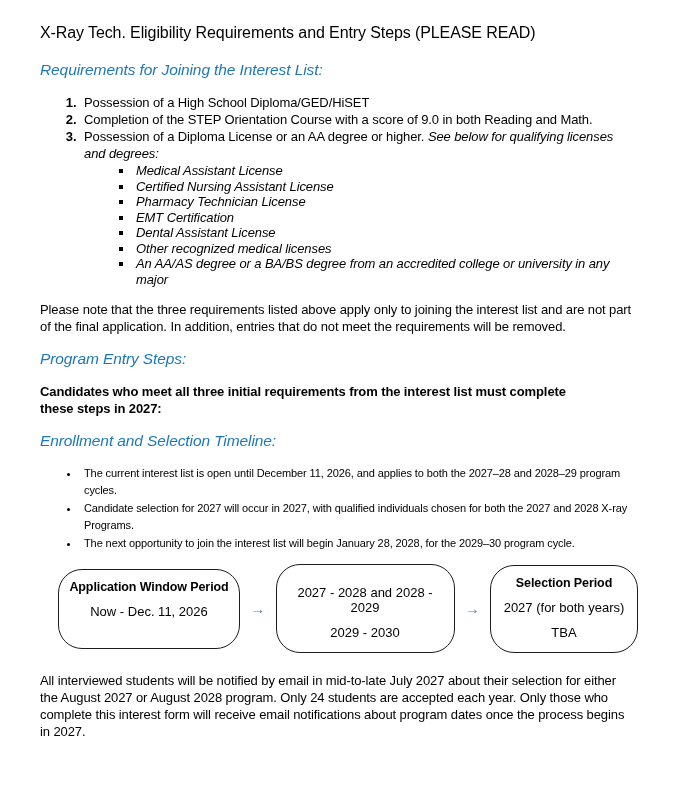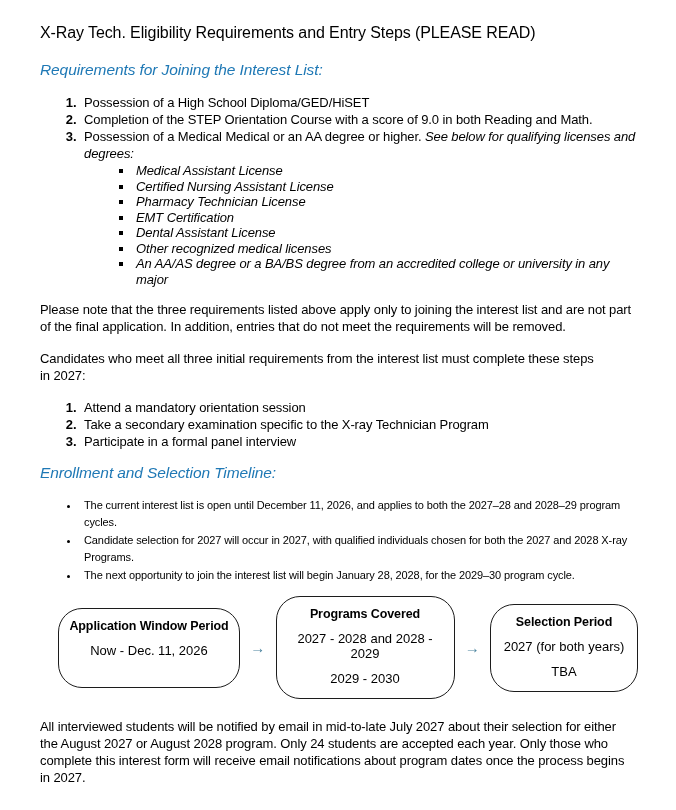--- a/index.html
+++ b/index.html
@@ -14,21 +14,21 @@
   .doc-title {
     font-size: 16px; font-weight: normal; margin: 0 0 19px 0; letter-spacing: -0.1px;
   }
   .section-heading {
     color: #1E78B5; font-size: 15.5px; font-weight: normal; font-style: italic;
     margin: 0 0 15px 0; letter-spacing: -0.1px;
   }
   .body-text {
     font-size: 13px; line-height: 17px; margin: 0 0 15px 0; letter-spacing: -0.1px;
   }
-  .narrow { max-width: 562px; }
+  .narrow { max-width: 562px; font-weight: bold; }
 
   ol.num-list {
     margin: 0 0 14px 0; padding-left: 40px;
     font-size: 13px; line-height: 17px; letter-spacing: -0.1px;
   }
   ol.num-list > li::marker { font-weight: bold; }
   ol.num-list > li { padding-left: 4px; }
 
   ul.square-list {
     list-style-type: square;
@@ -74,60 +74,55 @@
   <h2 class="section-heading">Requirements for Joining the Interest List:</h2>
 
   <ol class="num-list">
     <li>
       <span>Possession of a High School Diploma/GED/HiSET</span>
     </li>
     <li>
       <span>Completion of the STEP Orientation Course with a score of 9.0 in both Reading and Math.</span>
     </li>
     <li>
-      <span>Possession of a Medical Medical or an AA degree or higher. </span><span class="italic-tail">See below for qualifying licenses and degrees:</span>
+      <span>Possession of a Diploma License or an AA degree or higher. </span><span class="italic-tail">See below for qualifying licenses and degrees:</span>
       <ul class="square-list">
         <li><span>Medical Assistant License</span></li>
         <li><span>Certified Nursing Assistant License</span></li>
         <li><span>Pharmacy Technician License</span></li>
         <li><span>EMT Certification</span></li>
         <li><span>Dental Assistant License</span></li>
         <li><span>Other recognized medical licenses</span></li>
         <li><span>An AA/AS degree or a BA/BS degree from an accredited college or university in any major</span></li>
       </ul>
     </li>
   </ol>
 
   <p class="body-text">Please note that the three requirements listed above apply only to joining the interest list and are not part of the final application. In addition, entries that do not meet the requirements will be removed.</p>
 
+  <h2 class="section-heading">Program Entry Steps:</h2>
 
   <p class="body-text narrow">Candidates who meet all three initial requirements from the interest list must complete these steps in 2027:</p>
 
-  <ol class="num-list">
-    <li><span>Attend a mandatory orientation session</span></li>
-    <li><span>Take a secondary examination specific to the X-ray Technician Program</span></li>
-    <li><span>Participate in a formal panel interview</span></li>
-  </ol>
 
   <h2 class="section-heading">Enrollment and Selection Timeline:</h2>
 
   <ul class="dot-list">
     <li><span>The current interest list is open until December 11, 2026, and applies to both the 2027–28 and 2028–29 program cycles.</span></li>
     <li><span>Candidate selection for 2027 will occur in 2027, with qualified individuals chosen for both the 2027 and 2028 X-ray Programs.</span></li>
     <li><span>The next opportunity to join the interest list will begin January 28, 2028, for the 2029–30 program cycle.</span></li>
   </ul>
 
   <div class="timeline-row">
     <div class="tl-box tl-box-1">
       <div class="tl-box-title">Application Window Period</div>
       <div class="tl-box-line">Now - Dec. 11, 2026</div>
     </div>
     <span class="tl-arrow">→</span>
     <div class="tl-box tl-box-2">
-      <div class="tl-box-title">Programs Covered</div>
       <div class="tl-box-line">2027 - 2028 and 2028 - 2029</div>
       <div class="tl-box-line">2029 - 2030</div>
     </div>
     <span class="tl-arrow">→</span>
     <div class="tl-box tl-box-3">
       <div class="tl-box-title">Selection Period</div>
       <div class="tl-box-line">2027 (for both years)</div>
       <div class="tl-box-line">TBA</div>
     </div>
   </div>

